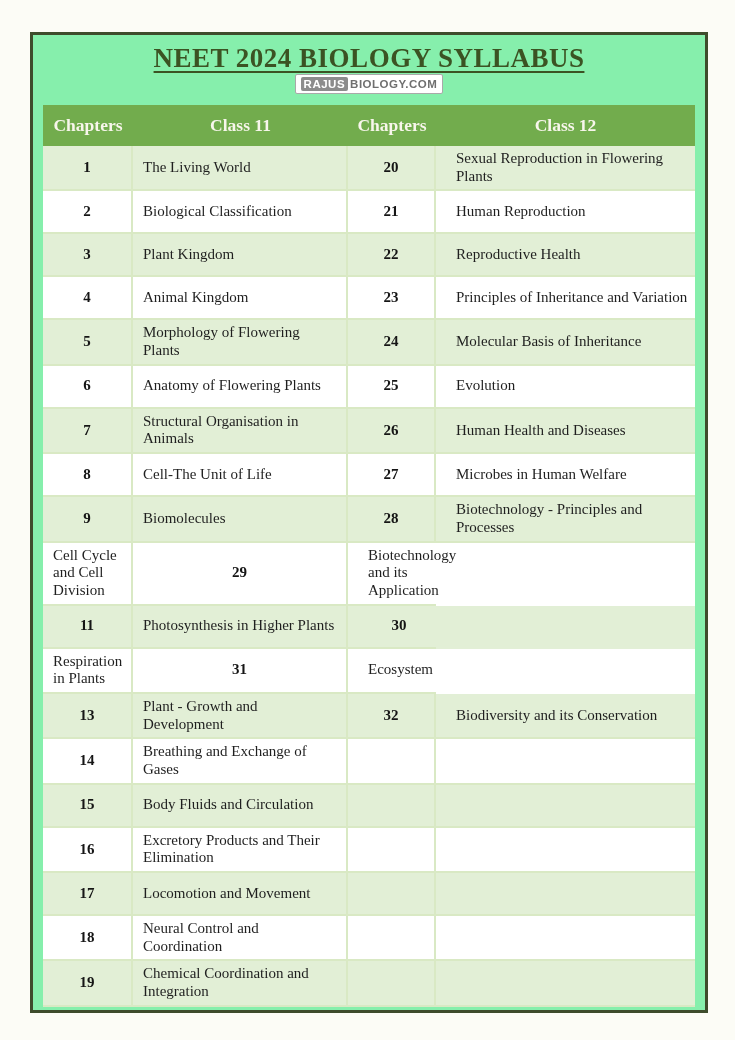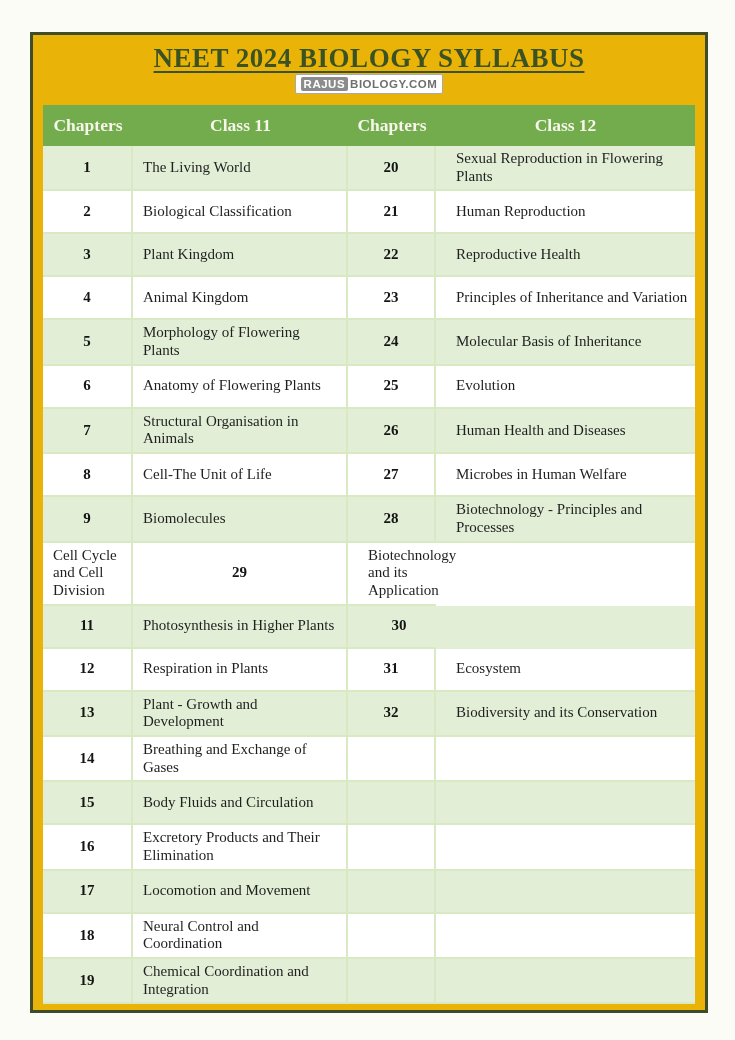--- a/index.html
+++ b/index.html
@@ -11,21 +11,21 @@
   .page {
     position: relative;
     width: 735px; height: 1040px;
     overflow: hidden;
   }
   .frame {
     position: absolute;
     left: 30px; top: 32px;
     width: 678px; height: 981px;
     border: 3px solid #3e4c2c;
-    background: #eab308;
+    background: #86efac;
   }
   .title {
     margin-top: 8px;
     text-align: center;
     font-size: 27px;
     font-weight: bold;
     letter-spacing: 0.5px;
     color: #3b5323;
     text-decoration: underline;
     text-decoration-thickness: 2px;
@@ -175,21 +175,20 @@
             <div class="cell name">Cell Cycle and Cell Division</div>
             <div class="cell num">29</div>
             <div class="cell name">Biotechnology and its Application</div>
           </div>
           <div class="row green">
             <div class="cell num">11</div>
             <div class="cell name">Photosynthesis in Higher Plants</div>
             <div class="cell num">30</div>
           </div>
           <div class="row">
-            <div class="cell num">12</div>
             <div class="cell name">Respiration in Plants</div>
             <div class="cell num">31</div>
             <div class="cell name">Ecosystem</div>
           </div>
           <div class="row green">
             <div class="cell num">13</div>
             <div class="cell name">Plant - Growth and Development</div>
             <div class="cell num">32</div>
             <div class="cell name">Biodiversity and its Conservation</div>
           </div>

